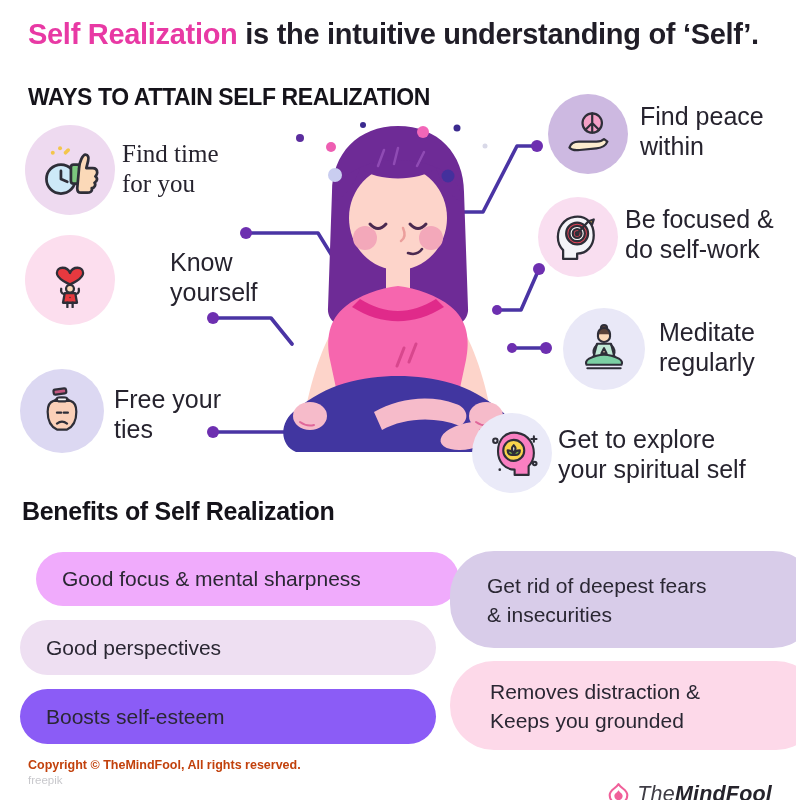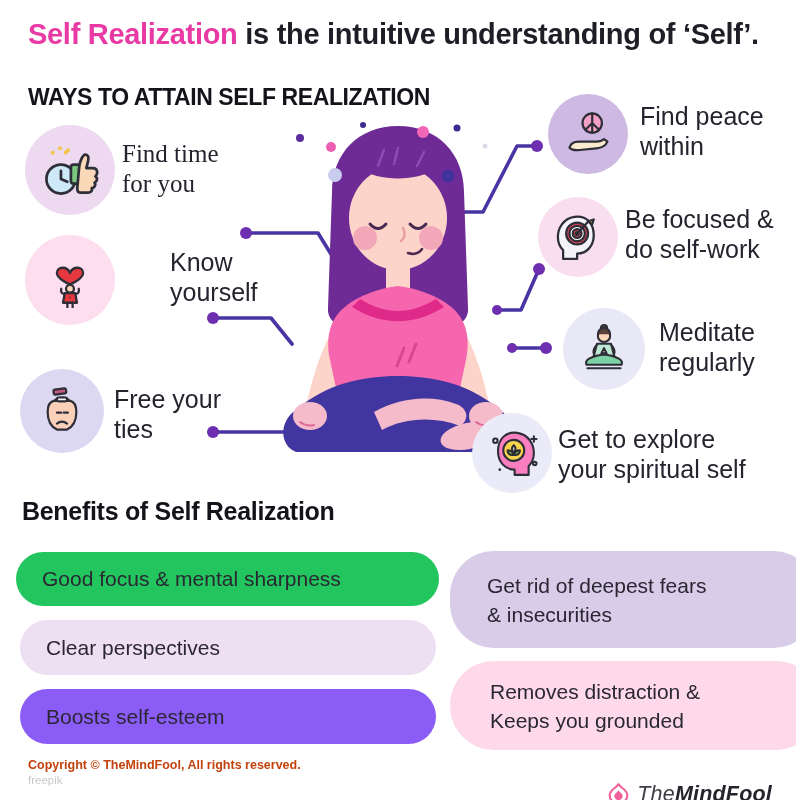--- a/index.html
+++ b/index.html
@@ -12,21 +12,21 @@
   .title{left:28px;top:18px;font-size:29px;font-weight:600;letter-spacing:-0.3px;color:#201d27;}
   .title .hl{color:#e839a4;font-weight:800;}
   .ways-heading{left:28px;top:72px;font-size:23px;font-weight:800;letter-spacing:-0.4px;color:#15131a;margin-top:12px;}
   
   .icon-circle{border-radius:50%;display:flex;align-items:center;justify-content:center;}
   .way-label{font-size:25px;line-height:30px;font-weight:500;white-space:pre-line;color:#26232e;}
   
   .benefits-heading{left:22px;top:497px;font-size:25px;font-weight:800;letter-spacing:-0.3px;color:#15131a;}
   .pill{border-radius:28px;display:flex;align-items:center;font-size:21px;font-weight:500;color:#2a2733;}
   .pill.tall{border-radius:44px;line-height:29px;white-space:pre-line;}
-  .pill-1{left:16px;top:552px;width:397px;height:54px;background:#22c55e;padding-left:26px;}
+  .pill-1{left:36px;top:552px;width:397px;height:54px;background:#f0abfc;padding-left:26px;}
   .pill-2{left:20px;top:620px;width:390px;height:55px;background:#eedff2;padding-left:26px;}
   .pill-3{left:20px;top:689px;width:390px;height:55px;background:#8b5cf6;padding-left:26px;}
   .pill-4{left:450px;top:551px;width:330px;height:97px;background:#d8cce9;padding-left:37px;}
   .pill-5{left:450px;top:661px;width:330px;height:89px;background:#fdd9e9;padding-left:40px;}
   
   .copyright{left:28px;top:758px;font-size:12.5px;font-weight:700;color:#c2410c;}
   .attribution{left:28px;top:774px;font-size:11.5px;color:#c8c8cc;}
   .brand{right:24px;top:781px;display:flex;align-items:center;gap:5px;font-style:italic;}
   .brand-text{font-size:21.5px;color:#26242c;letter-spacing:0.2px;}
   .brand-text .thin{font-weight:400;color:#3f3d45;}
@@ -209,21 +209,21 @@
         <circle cx="18" cy="51" r="1.5" fill="#2e2e38" stroke="none"></circle>
       </g>
     </svg>
   </div>
   <div class="abs benefits-heading">Benefits of Self Realization</div>
 
   <div class="abs way-label" style="left:558px;top:424px;">Get to explore
 your spiritual self</div>
 
   <div class="abs pill pill-1">Good focus &amp; mental sharpness</div>
-  <div class="abs pill pill-2">Clear perspectives</div>
+  <div class="abs pill pill-2">Good perspectives</div>
   <div class="abs pill pill-3">Boosts self-esteem</div>
   <div class="abs pill tall pill-4">Get rid of deepest fears
 &amp; insecurities</div>
   <div class="abs pill tall pill-5">Removes distraction &amp;
 Keeps you grounded</div>
 
   <div class="abs copyright">Copyright © TheMindFool, All rights reserved.</div>
   <div class="abs attribution">freepik</div>
 
   <div class="abs brand">

